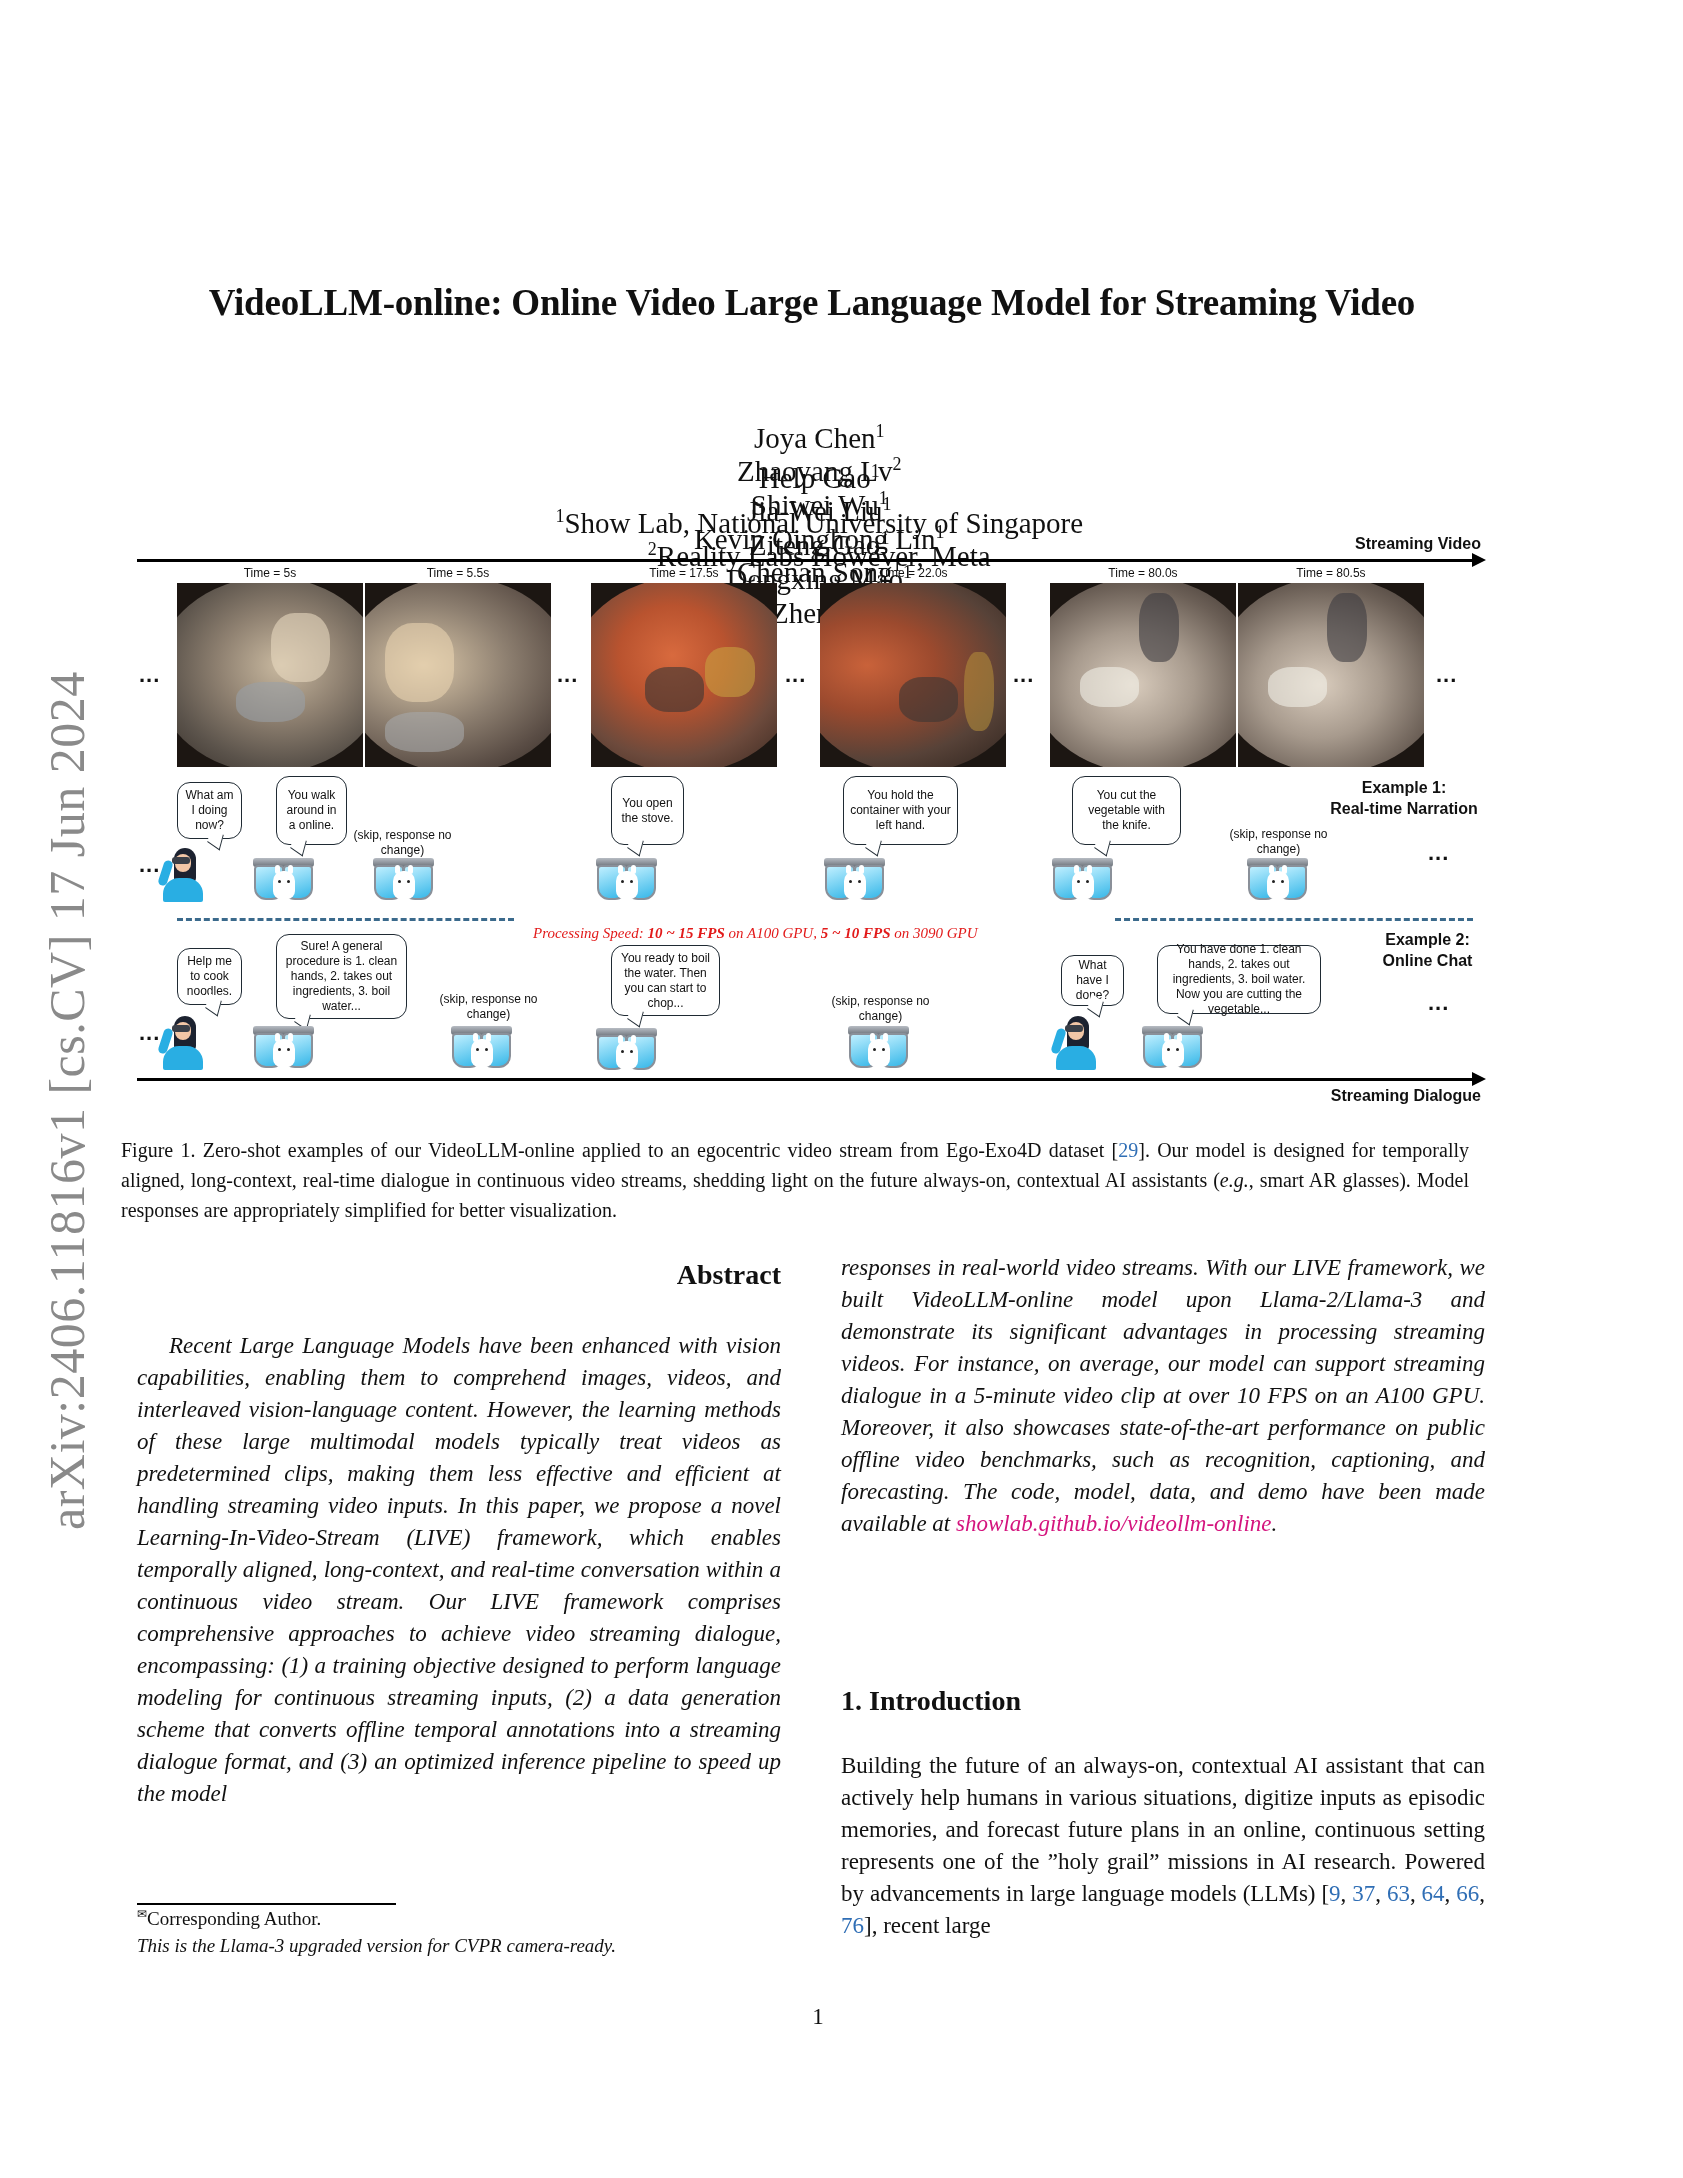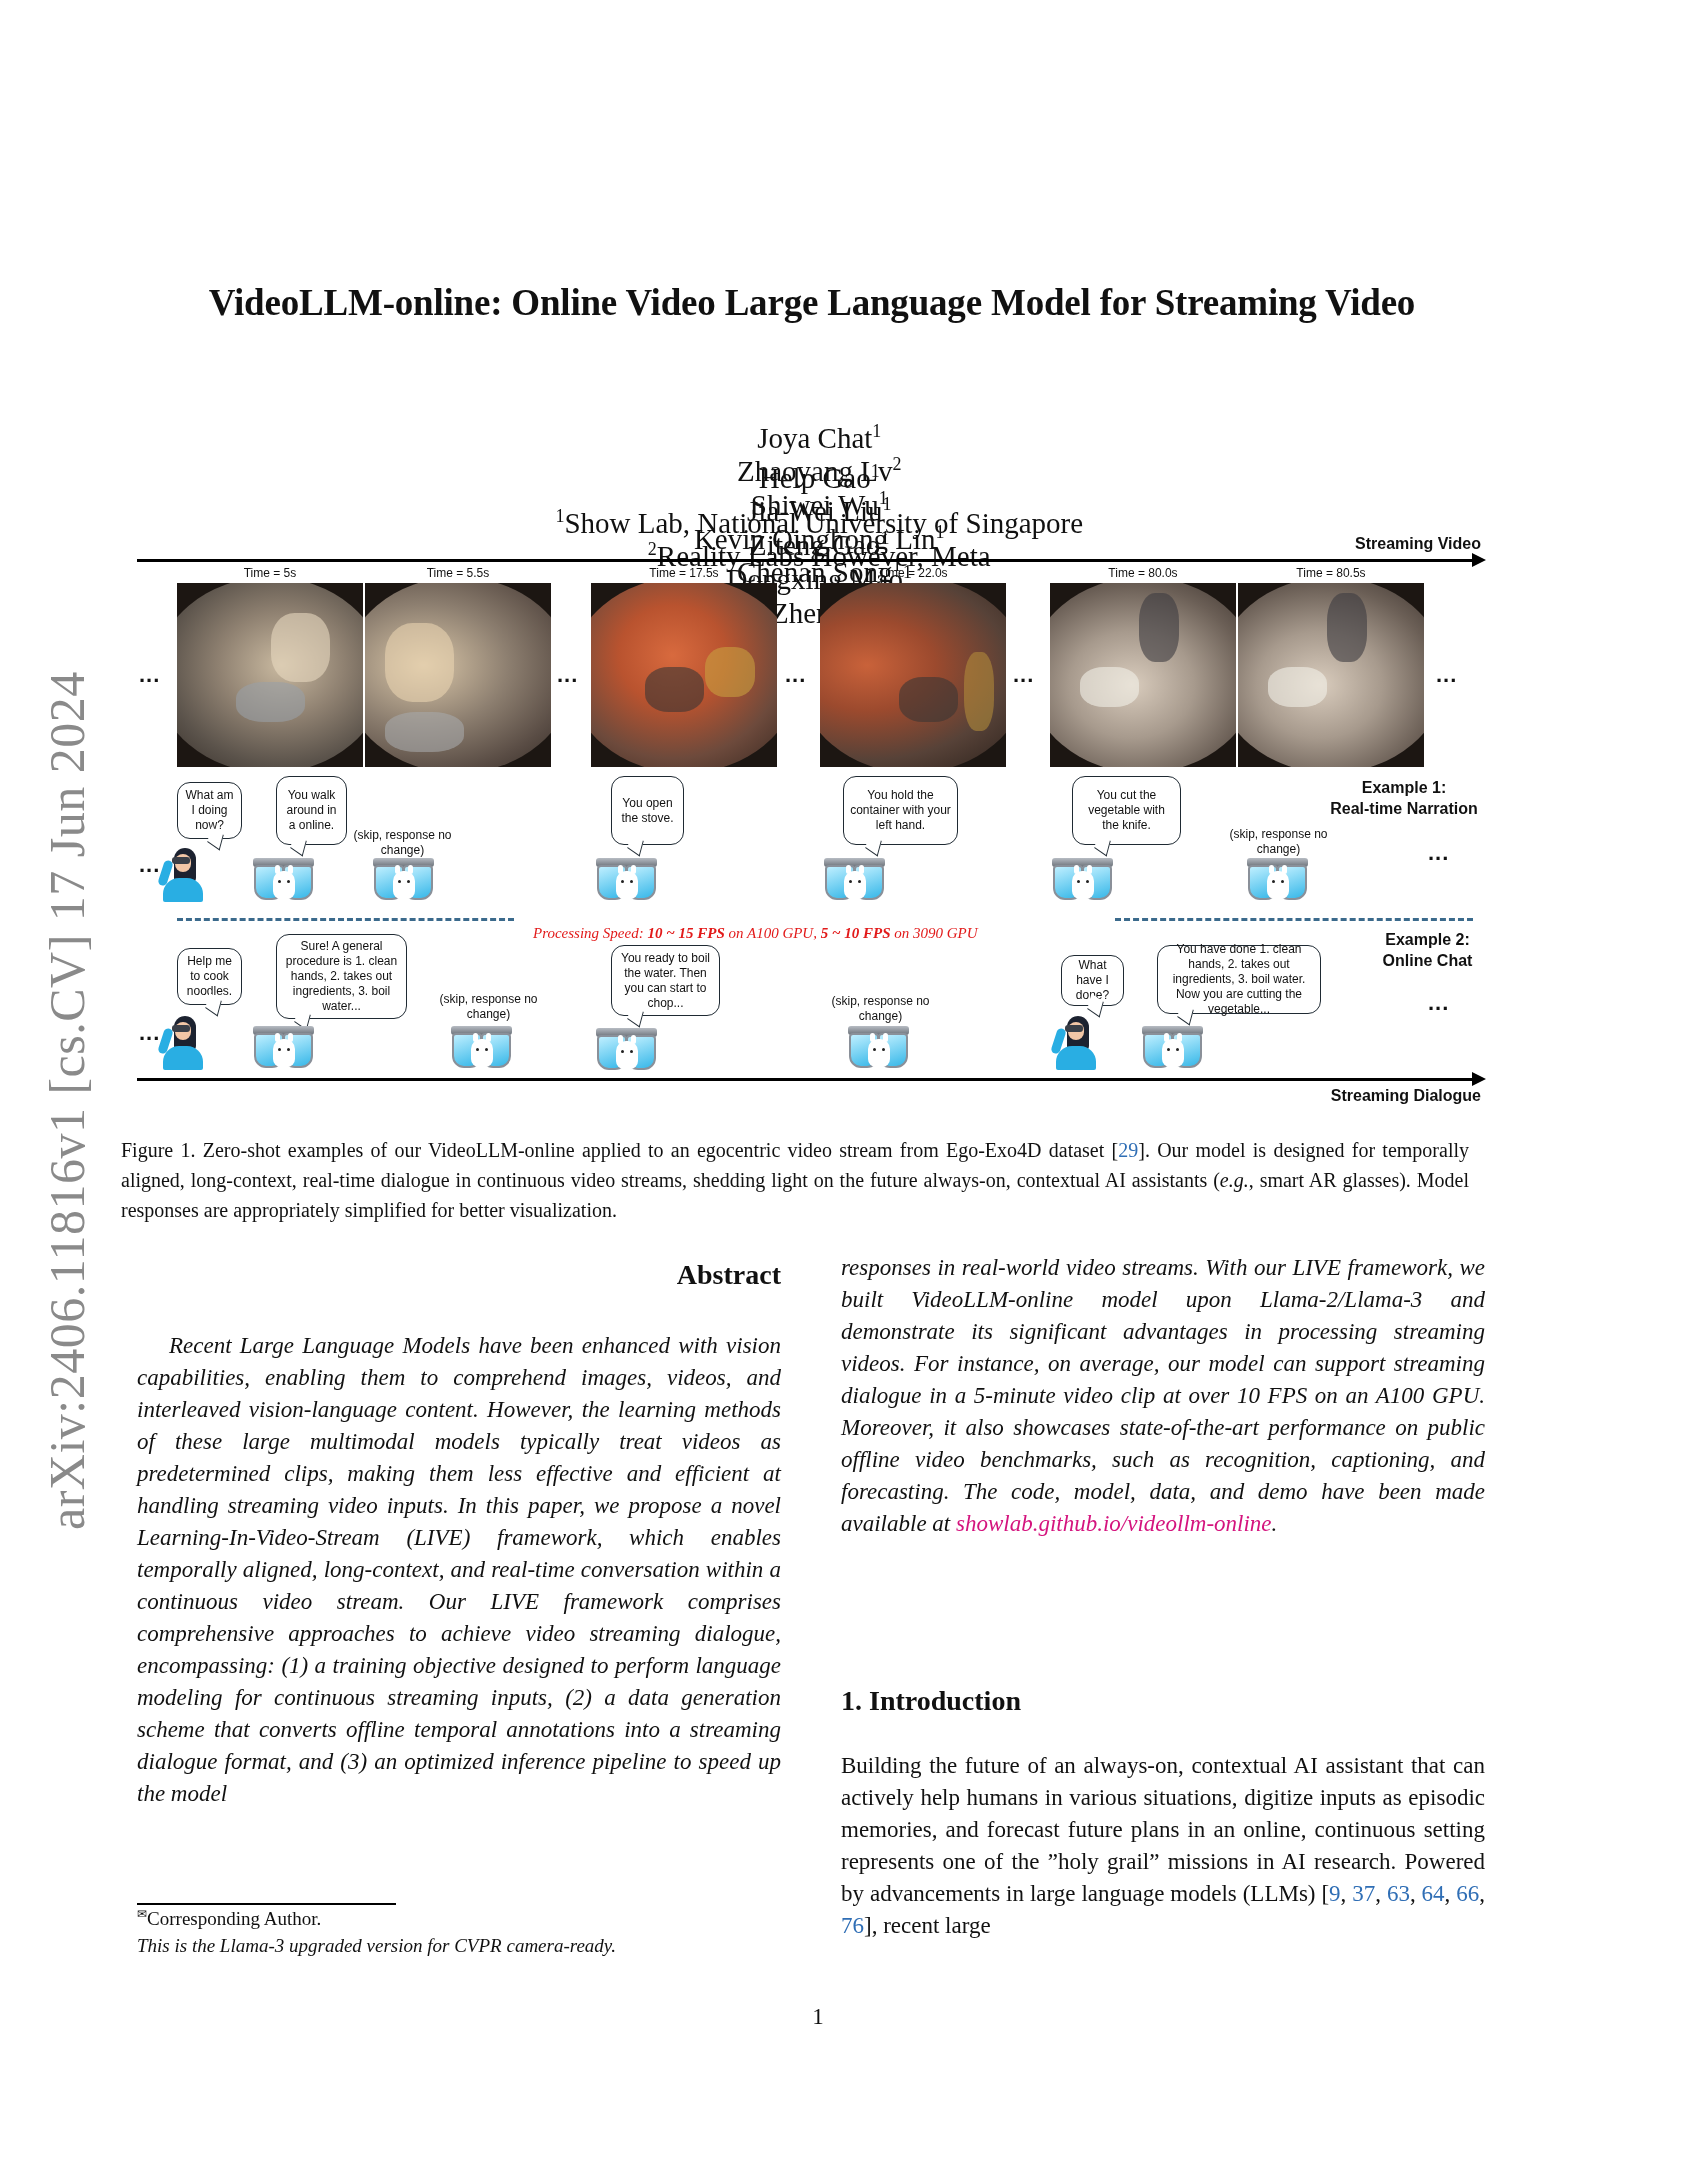--- a/index.html
+++ b/index.html
@@ -80,21 +80,21 @@
   #page-number { left:0; width:1636px; top:2004px; text-align:center; font-size:23px; }
 </style>
 </head>
 <body>
 
 <div id="arxiv-stamp" class="abs">arXiv:2406.11816v1  [cs.CV]  17 Jun 2024</div>
 
 <div id="title" class="abs">VideoLLM-online: Online Video Large Language Model for Streaming Video</div>
 
 <div class="abs authors" style="top:388px;">
-  <span class="a"><span>Joya Chat</span><sup>1</sup></span>
+  <span class="a"><span>Joya Chen</span><sup>1</sup></span>
   <span class="a"><span>Zhaoyang Lv</span><sup>2</sup></span>
   <span class="a"><span>Shiwei Wu</span><sup>1</sup></span>
   <span class="a"><span>Kevin Qinghong Lin</span><sup>1</sup></span>
   <span class="a"><span>Chenan Song</span><sup>1</sup></span>
 </div>
 <div class="abs authors" style="top:428px;">
   <span class="a"><span>Help Gao</span><sup>1</sup></span>
   <span class="a"><span>Jia-Wei Liu</span><sup>1</sup></span>
   <span class="a"><span>Ziteng Gao</span><sup>1</sup></span>
   <span class="a"><span>Dongxing Mao</span><sup>1</sup></span>

